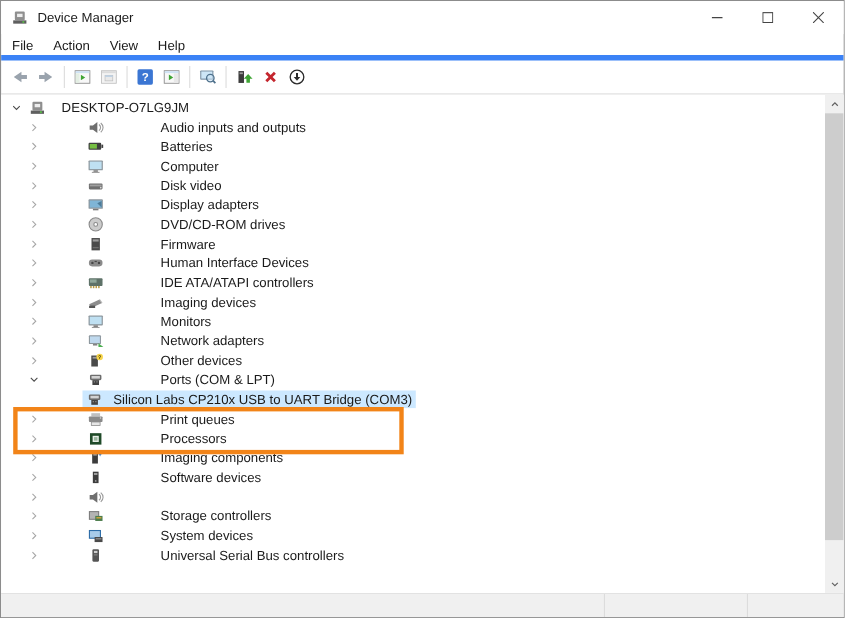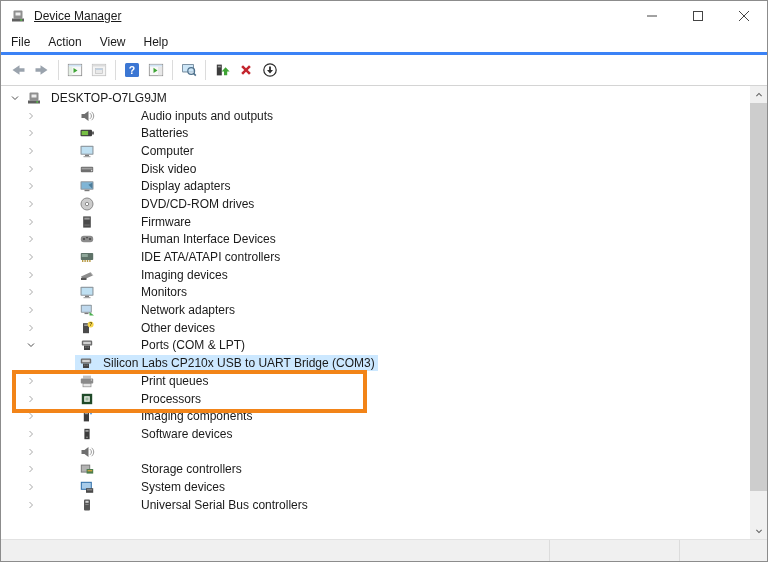--- a/index.html
+++ b/index.html
@@ -2,44 +2,44 @@
 <html><head>
 <meta charset="utf-8">
 <style>
   * { margin:0; padding:0; box-sizing:border-box; }
   html,body { width:768px; height:562px; background:#ffffff; font-family:"Liberation Sans", sans-serif; }
   .window { position:relative; width:768px; height:562px; border:1px solid #8c8c8c; background:#fff; display:flex; flex-direction:column; overflow:hidden; }
 
   
   .titlebar { height:30px; display:flex; align-items:center; background:#fff; flex:0 0 auto; }
   .titlebar .appicon { width:16px; height:16px; margin:0 8px 0 9px; flex:0 0 auto; }
-  .titlebar .title { font-size:12px; color:#1a1a1a; flex:1;text-decoration:underline; }
+  .titlebar .title { font-size:12px; color:#1a1a1a; flex:1; }
   .wincontrols { display:flex; height:30px; }
   .winbtn { width:46px; height:30px; display:flex; align-items:center; justify-content:center; }
   .winbtn svg { display:block; }
 
   
-  .menubar { height:24px; display:flex; align-items:center; padding-left:1px; font-size:12px; color:#1a1a1a; border-bottom:3px solid #3b82f6; flex:0 0 auto; }
+  .menubar { height:24px; display:flex; align-items:center; padding-left:1px; font-size:12px; color:#1a1a1a; border-bottom:5px solid #3b82f6; flex:0 0 auto; }
   .menuitem { padding:4px 9px; }
 
   
   .toolbar { height:31px; display:flex; align-items:center; padding-left:5px; border-bottom:1px solid #d4d4d4; flex:0 0 auto; }
   .tbtn { width:24px; height:24px; display:flex; align-items:center; justify-content:center; }
   .tsep { width:1px; height:20px; background:#dcdcdc; margin:0 4px; }
 
   
   .body { flex:1 1 auto; display:flex; position:relative; overflow:hidden; background:#fff; }
   .tree { flex:1; position:relative; overflow:hidden; padding-top:3px; }
   .trow { height:17.7px; display:flex; align-items:center; font-size:12px; color:#1a1a1a; white-space:nowrap; }
   .lvl0 { padding-left:6px; }
   .lvl1 { padding-left:22px;gap:37px; }
   .lvl2 { padding-left:58px; }
   .chev { width:16px; height:16px; display:inline-flex; align-items:center; justify-content:center; flex:0 0 auto; }
   .ticon { width:16px; height:16px; display:inline-flex; align-items:center; justify-content:center; margin-left:3px; flex:0 0 auto; }
-  .tlabel { margin-left:6px; padding:1px 3px; }
+  .tlabel { margin-left:11px; padding:1px 3px; }
   .selwrap { display:inline-flex; align-items:center; background:#cce8ff; }
   .selwrap .tlabel { margin-left:6px; }
   .i16 { width:16px; height:16px; }
   .i12 { width:12px; height:12px; }
 
   
   .orangebox { position:absolute; left:11px; top:284px; width:355px; height:43px; border:4px solid #f28418; pointer-events:none; z-index:5; }
 
   
   .vscroll { width:17px; background:#f0f0f0; display:flex; flex-direction:column; flex:0 0 auto; }

